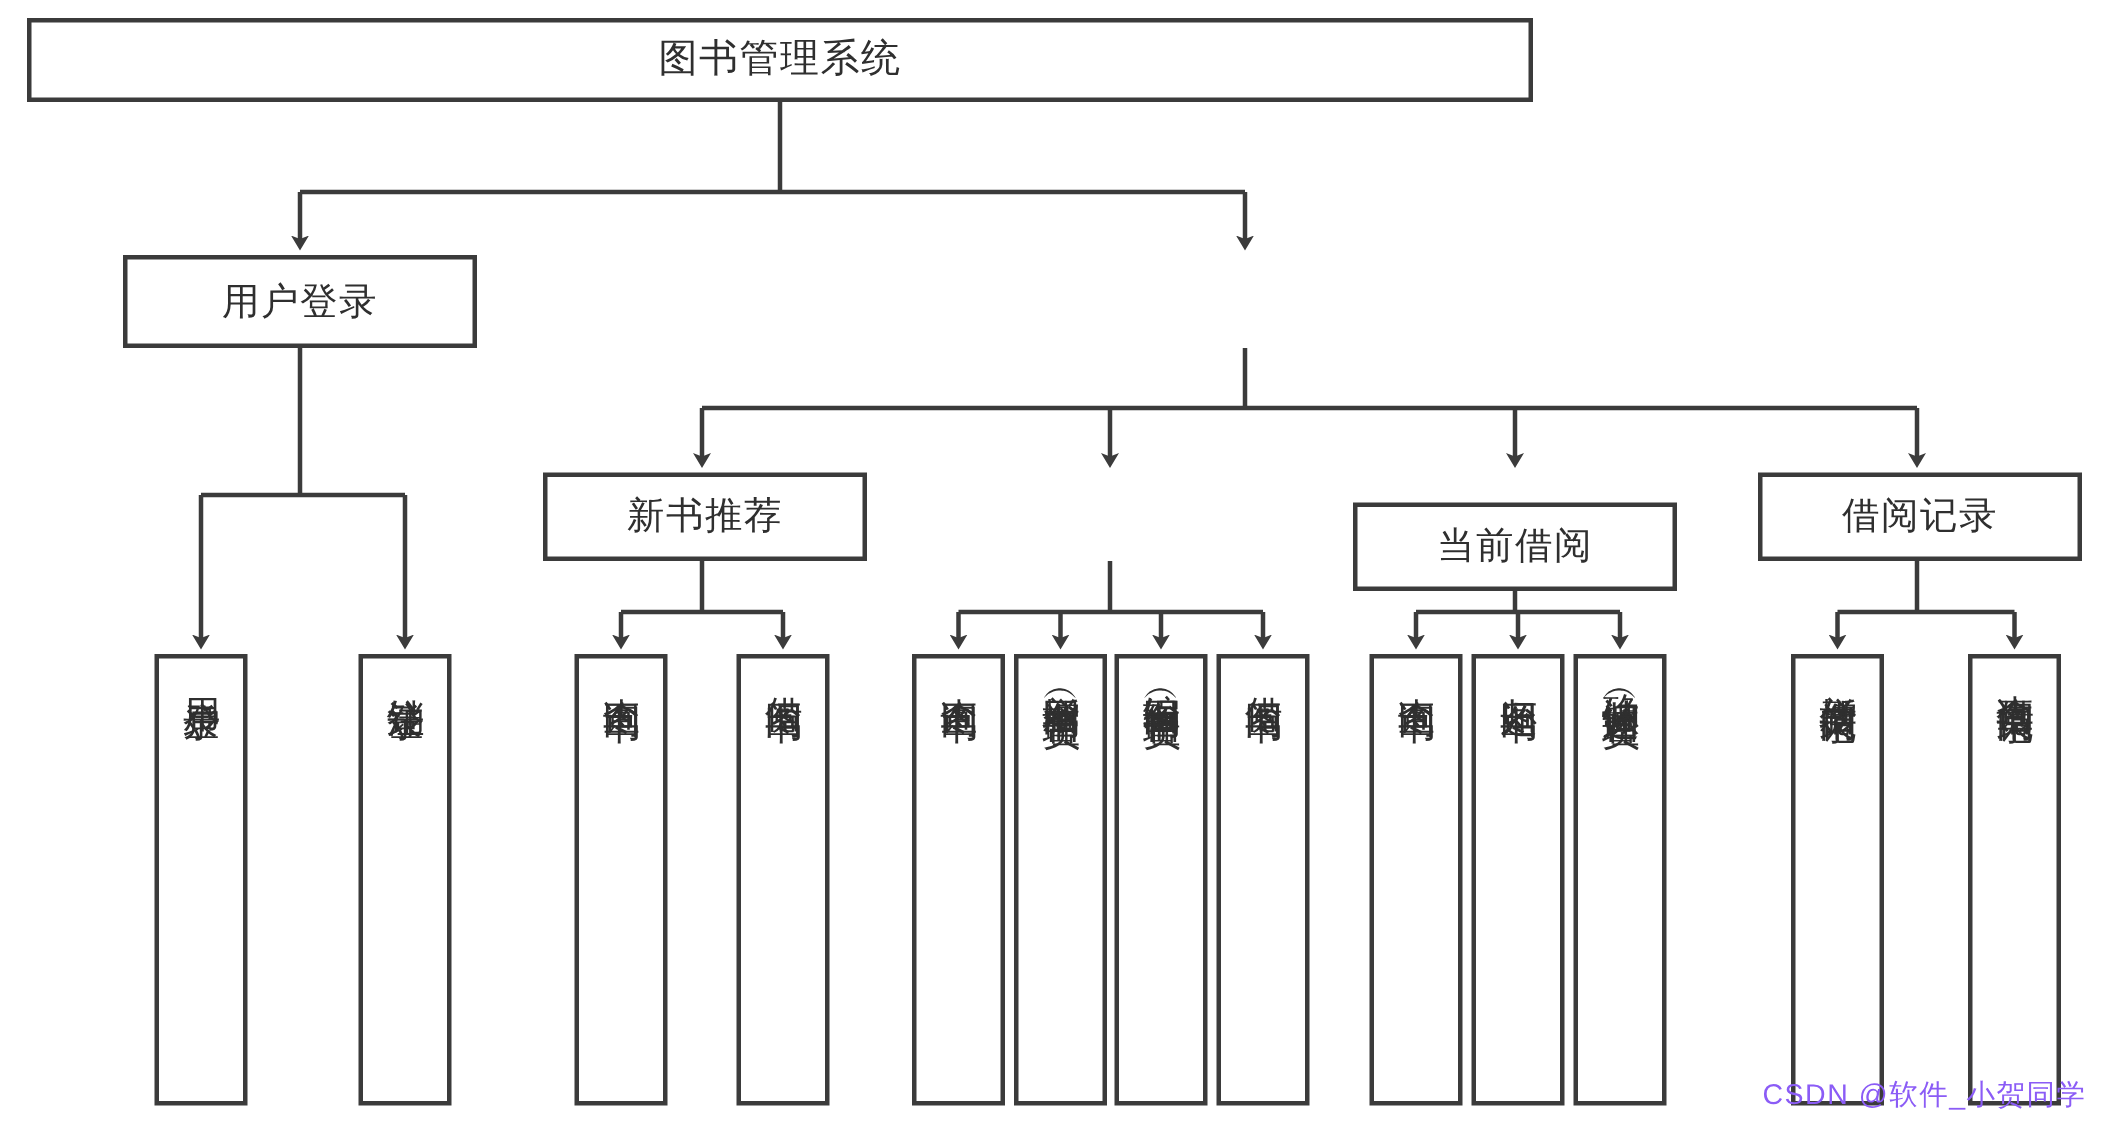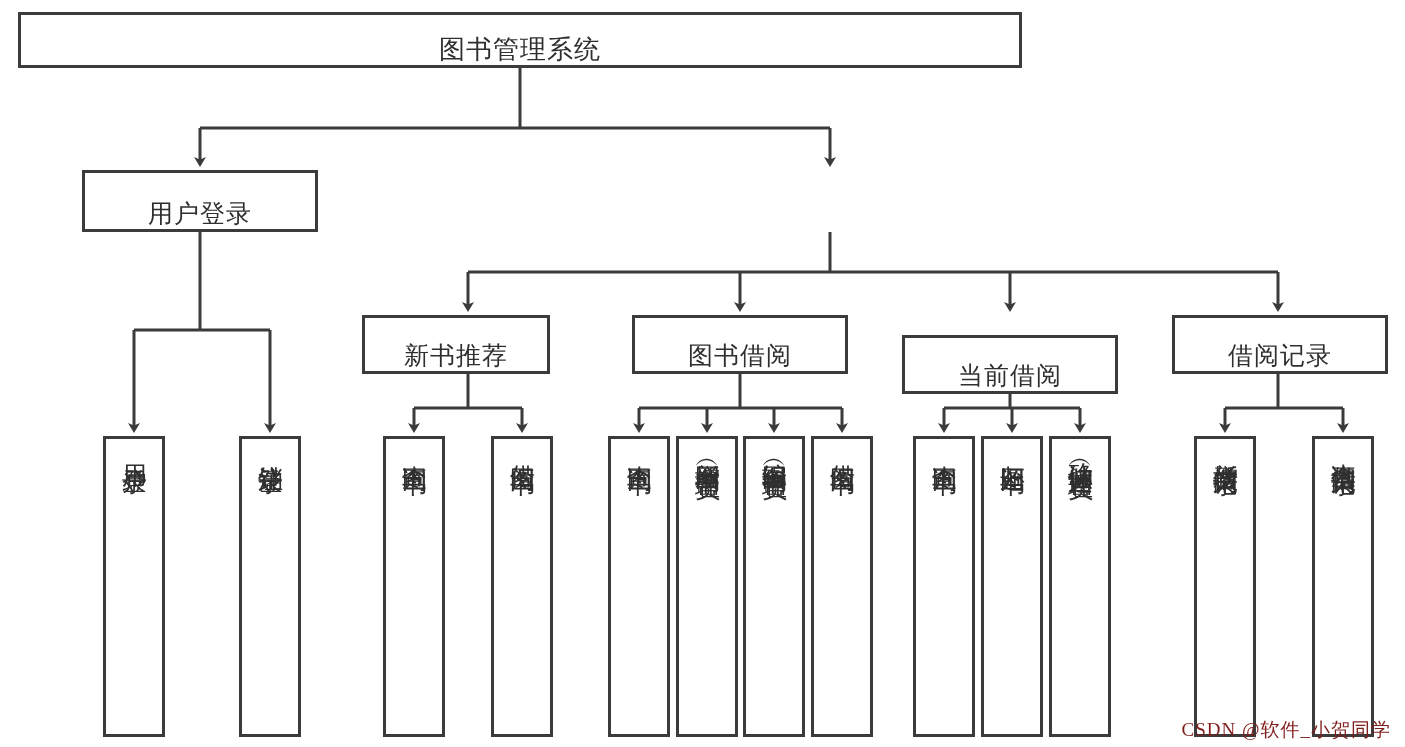--- a/index.html
+++ b/index.html
@@ -13,21 +13,21 @@
   }
   #canvas{position:absolute;left:0;top:0;width:1405px;height:747px;}
   svg.wires{position:absolute;left:0;top:0;width:1405px;height:747px;pointer-events:none;}
 
   .node{
     position:absolute;
     box-sizing:border-box;
     background:#ffffff;
     border:3px solid #3b3b3b;
     display:flex;
-    align-items:flex-end;
+    align-items:center;
     justify-content:center;
     color:#2b2b2b;
   }
   .node .lbl{
     font-size:25px;
     line-height:1.15;
     letter-spacing:1px;
     white-space:nowrap;
     color:#2f2f2f;
   }
@@ -50,24 +50,24 @@
     white-space:normal;
     max-height:100%;
     margin-top:6px;
   }
   .node.leaf.tall .lbl{margin-top:4px;}
 
   .watermark{
     position:absolute;
     right:14px;bottom:4px;
     font-size:19px;
-    color:#7f1d1d;
+    color:#8b5cf6;
     letter-spacing:1px;
     white-space:nowrap;
-    font-family:Liberation Serif, serif;
+    font-family:Liberation Sans, sans-serif;
   }
 </style>
 </head>
 <body>
 
 <div id="canvas">
 
   <svg class="wires" viewBox="0 0 1405 747">
     <defs>
       <marker id="arw" markerWidth="12" markerHeight="12" refX="5" refY="6" orient="auto" markerUnits="userSpaceOnUse">
@@ -119,25 +119,22 @@
   </svg>
 
   <div class="node root" style="left:18px;top:12px;width:1004px;height:56px;">
     <span class="lbl">图书管理系统</span>
   </div>
 
   <div class="node" style="left:82px;top:170px;width:236px;height:62px;">
     <span class="lbl">用户登录</span>
   </div>
 
-  <div class="node" style="left:362px;top:315px;width:188px;height:59px;">
+  <div class="node" style="left:362px;top:315px;width:216px;height:59px;">
     <span class="lbl">新书推荐</span>
-  </div>
-  <div class="node" style="left:632px;top:315px;width:216px;height:59px;">
-    <span class="lbl">图书借阅</span>
   </div>
   <div class="node" style="left:902px;top:315px;width:216px;height:59px;margin-top:20px;">
     <span class="lbl">当前借阅</span>
   </div>
   <div class="node" style="left:1172px;top:315px;width:216px;height:59px;">
     <span class="lbl">借阅记录</span>
   </div>
 
   <div class="node leaf" style="left:103px;top:436px;width:62px;height:301px;">
     <span class="lbl">用户登录</span>

